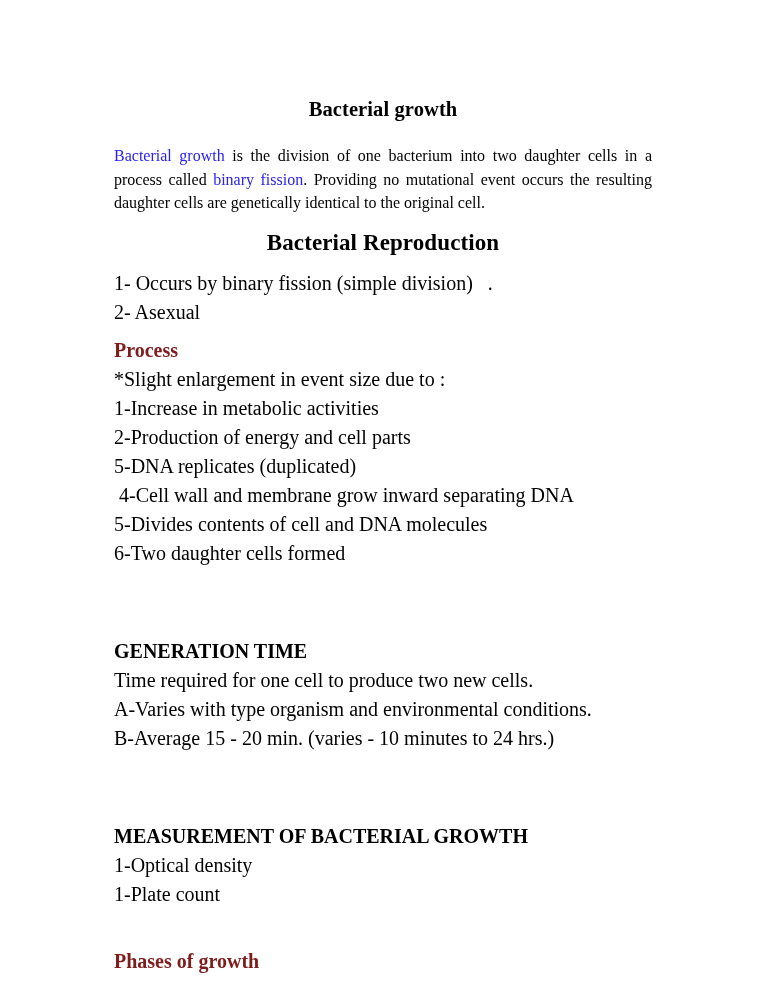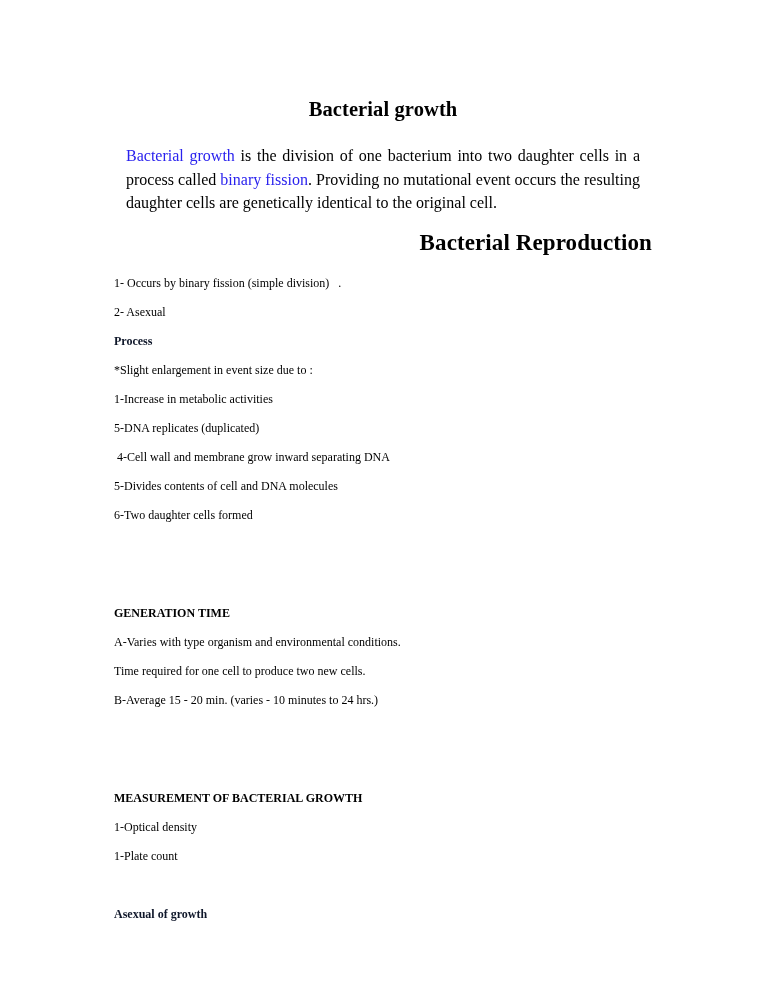--- a/index.html
+++ b/index.html
@@ -29,53 +29,54 @@
     font-size: 20.5px;
     font-weight: bold;
     text-align: center;
     line-height: 26px;
     margin: 0 0 22px 0;
     letter-spacing: 0.1px;
   }
   .section-title {
     font-size: 23px;
     font-weight: bold;
-    text-align: right;
+    text-align: center;
     line-height: 30px;
     margin: 13px 0 11px 0;
     letter-spacing: 0.1px;
   }
 
   
   .intro {
     font-size: 16px;
     line-height: 23.5px;
     text-align: justify;
     text-justify: inter-word;
-    margin: 12px;
+    margin: 0;
     padding: 0;
     hyphens: none;
   }
   .link {
     color: #2a22ee;
   }
 
   .line {
-    font-size: 12px;
+    font-size: 20px;
     line-height: 29px;
     margin: 0;
     white-space: pre-wrap;
   }
   .line.bold {
     font-weight: bold;
     margin-top: 40px;
   }
   .line.red {
-    color: #0f172a;
+    color: #7f1d1d;
     font-weight: bold;
+    margin-top: 9px;
   }
   .spacer {
     height: 29px;
   }
 </style>
 </head>
 <body>
 
 <div class="page">
 
@@ -85,35 +86,36 @@
 
   <h2 class="section-title">Bacterial Reproduction</h2>
 
   <p class="line">1- Occurs by binary fission (simple division)   .</p>
   <p class="line">2- Asexual</p>
 
   <p class="line red">Process</p>
 
   <p class="line">*Slight enlargement in event size due to :</p>
   <p class="line">1-Increase in metabolic activities</p>
+  <p class="line">2-Production of energy and cell parts</p>
   <p class="line">5-DNA replicates (duplicated)</p>
   <p class="line"> 4-Cell wall and membrane grow inward separating DNA</p>
   <p class="line">5-Divides contents of cell and DNA molecules</p>
   <p class="line">6-Two daughter cells formed</p>
 
   <div class="spacer"></div>
 
   <p class="line bold">GENERATION TIME</p>
+  <p class="line">Time required for one cell to produce two new cells.</p>
   <p class="line">A-Varies with type organism and environmental conditions.</p>
-  <p class="line">Time required for one cell to produce two new cells.</p>
   <p class="line">B-Average 15 - 20 min. (varies - 10 minutes to 24 hrs.)</p>
 
   <div class="spacer"></div>
 
   <p class="line bold">MEASUREMENT OF BACTERIAL GROWTH</p>
   <p class="line">1-Optical density</p>
   <p class="line">1-Plate count</p>
 
   <div class="spacer"></div>
 
-  <p class="line red">Asexual of growth</p>
+  <p class="line red">Phases of growth</p>
 
 </div>
 
 </body></html>

